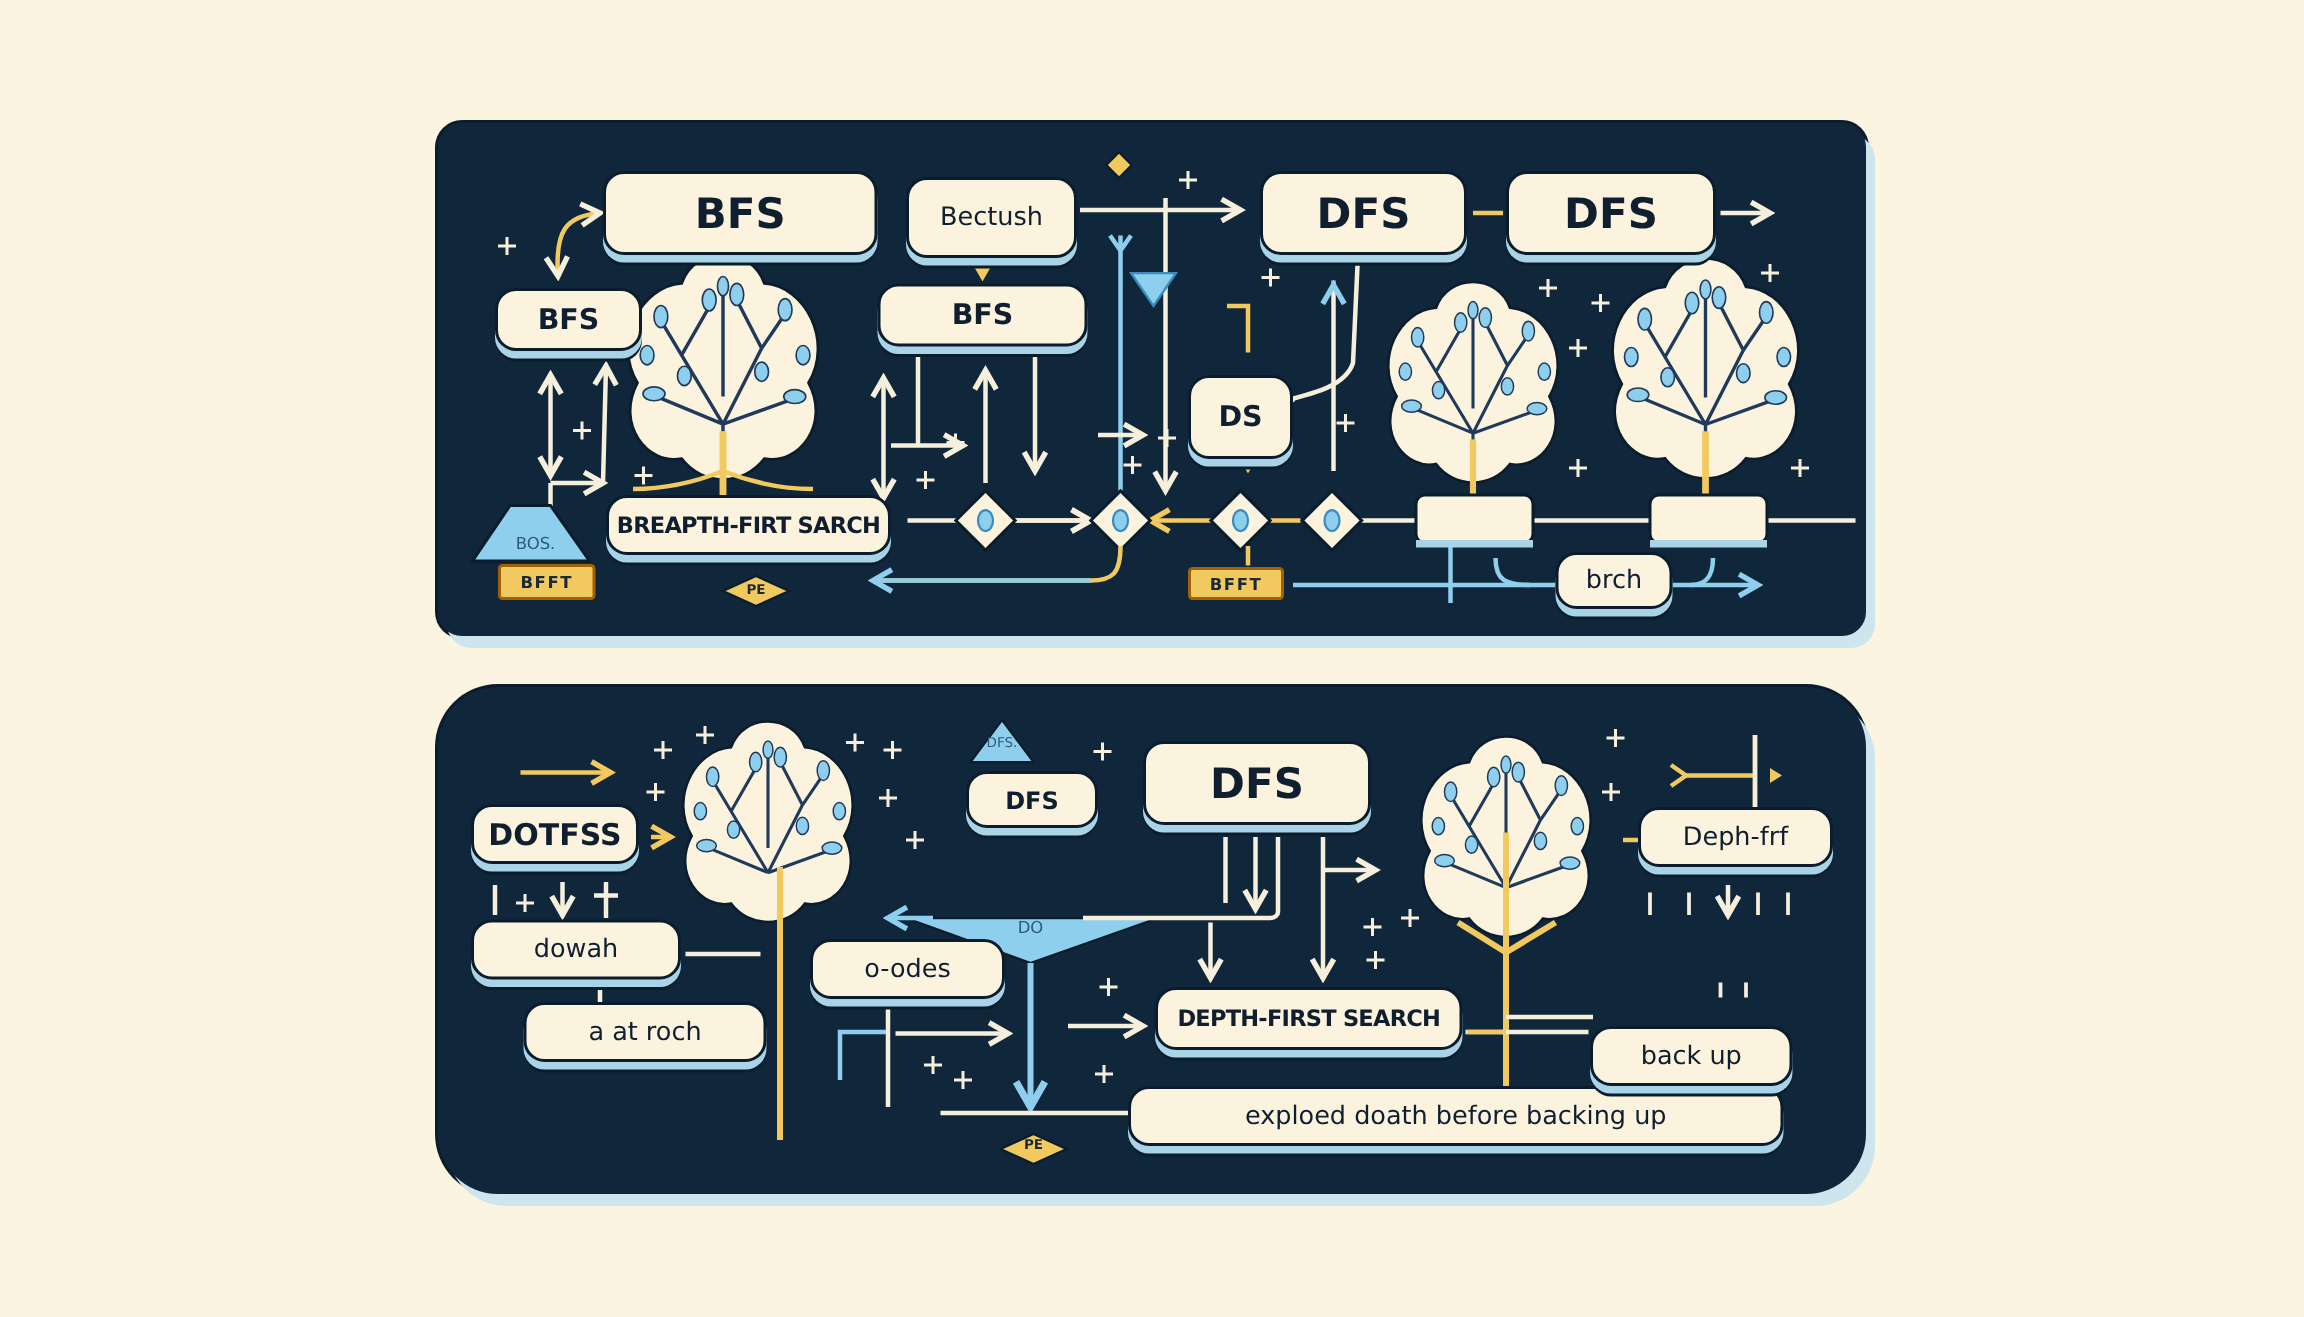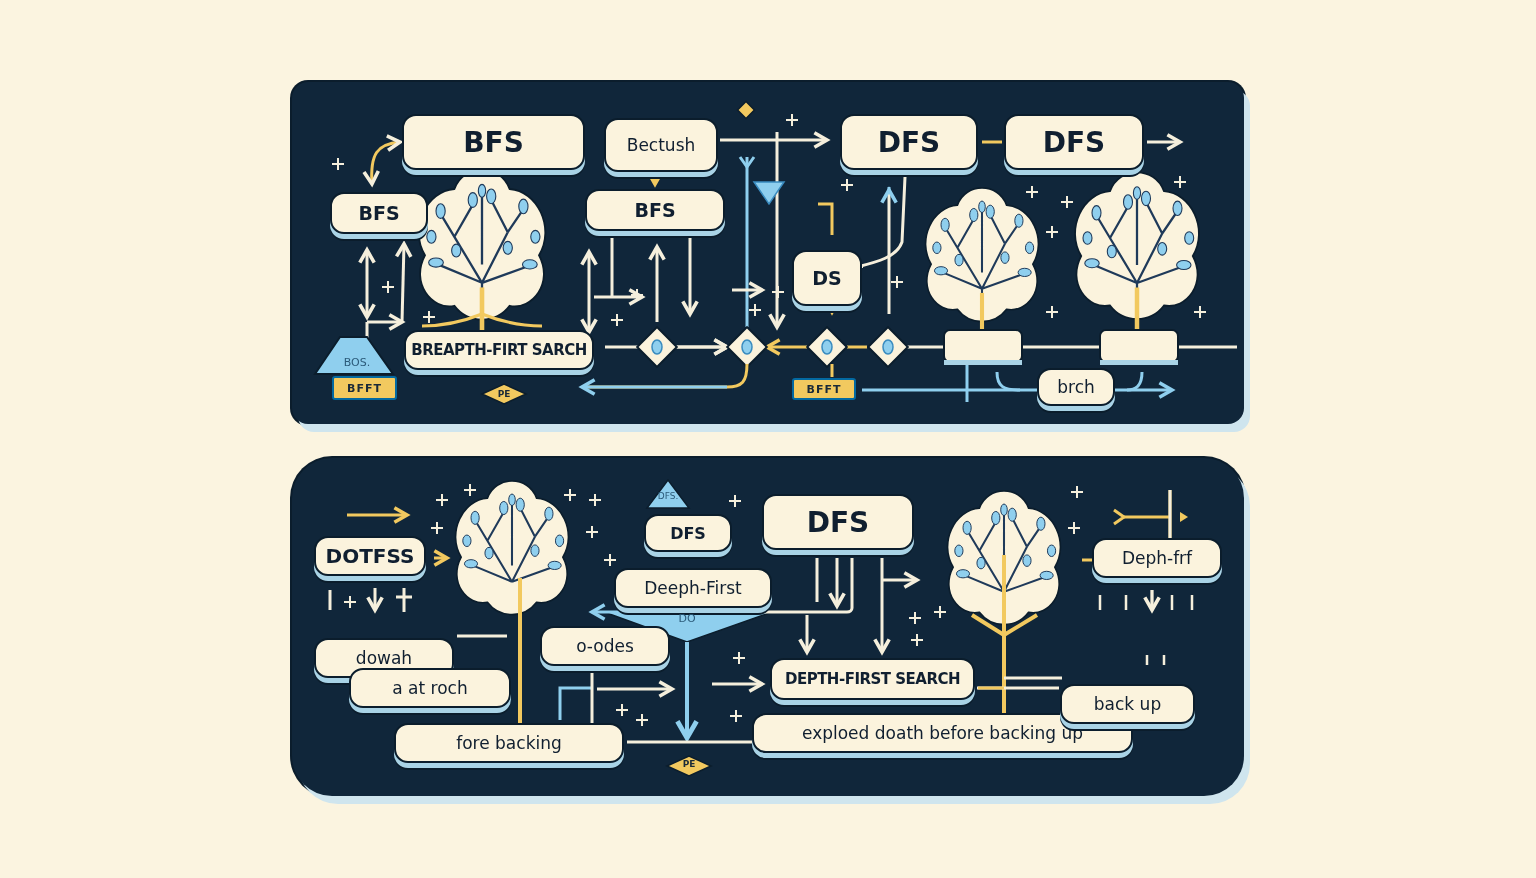--- a/index.html
+++ b/index.html
@@ -29,21 +29,21 @@
     white-space: nowrap;
     box-sizing: border-box;
   }
   .node.big { font-weight: bold; font-size: 28px; }
   .node.med { font-weight: bold; font-size: 19px; }
   .node.sm { font-size: 17px; }
   .node.caps { font-weight: bold; font-size: 15px; letter-spacing: -0.5px; }
   .tag {
     position: absolute;
     background: #f2c95f;
-    border: 2px solid #0369a1;
+    border: 2px solid #a16207;
     border-radius: 3px;
     font-size: 11px; font-weight: bold; letter-spacing: 1px;
     color: #1b2a38;
     display: flex; align-items: center; justify-content: center;
     box-sizing: border-box;
   }
   .tri-label {
     position: absolute; font-size: 11px; color: #2c5b7a;
     text-align: center;
   }
@@ -302,28 +302,26 @@
     <path d="M888,52 L896,57 L888,62 Z" fill="#f2c95f"></path>
 
     <path d="M808,150 L808,135 M834,150 L834,135 M860,130 L860,150 M880,150 L880,135 M900,150 L900,135" stroke="#f5efdc" stroke-width="2.5"></path>
     <path d="M860,130 L860,150" stroke="#f5efdc" stroke-width="3" marker-end="url(#bh)"></path>
     <path d="M855,195 L855,205 M872,195 L872,205" stroke="#f5efdc" stroke-width="2.5"></path>
 
     <path d="M375,306 L397,296 L419,306 L397,316 Z" fill="#f2c95f" stroke="#0b1d2c" stroke-width="1.5"></path>
   </svg>
 
   <div class="node med" style="left:22px;top:78px;width:112px;height:40px;font-size:20px;">DOTFSS</div>
-  <div class="node sm" style="left:22px;top:155px;width:140px;height:40px;margin-top:25px;">dowah</div>
+  <div class="node sm" style="left:22px;top:155px;width:140px;height:40px;">dowah</div>
   <div class="node sm" style="left:57px;top:210px;width:162px;height:40px;">a at roch</div>
-  <div class="node sm" style="left:102px;top:265px;width:230px;height:40px;">fore backing</div>
   <div class="node med" style="left:352px;top:56px;width:88px;height:38px;font-size:16px;">DFS</div>
-  <div class="node sm" style="left:322px;top:110px;width:158px;height:40px;">Deeph-First</div>
   <div class="node sm" style="left:248px;top:168px;width:130px;height:40px;">o-odes</div>
   <div class="node big" style="left:470px;top:36px;width:152px;height:56px;">DFS</div>
   <div class="node caps" style="left:478px;top:200px;width:205px;height:42px;">DEPTH-FIRST SEARCH</div>
-  <div class="node sm" style="left:460px;top:255px;width:381px;height:40px;">exploed doath before backing up</div>
+  <div class="node sm" style="left:460px;top:266px;width:437px;height:40px;">exploed doath before backing up</div>
   <div class="node sm" style="left:800px;top:80px;width:130px;height:40px;">Deph-frf</div>
   <div class="node sm" style="left:768px;top:226px;width:135px;height:40px;">back up</div>
 
   <div class="tri-label" style="left:356px;top:33px;width:40px;font-size:9px;">DFS.</div>
   <div class="tri-label" style="left:380px;top:154px;width:30px;">DO</div>
   <div class="pill-tag" style="left:383px;top:298px;width:28px;height:16px;">PE</div>
 </div>
 
 </body></html>

